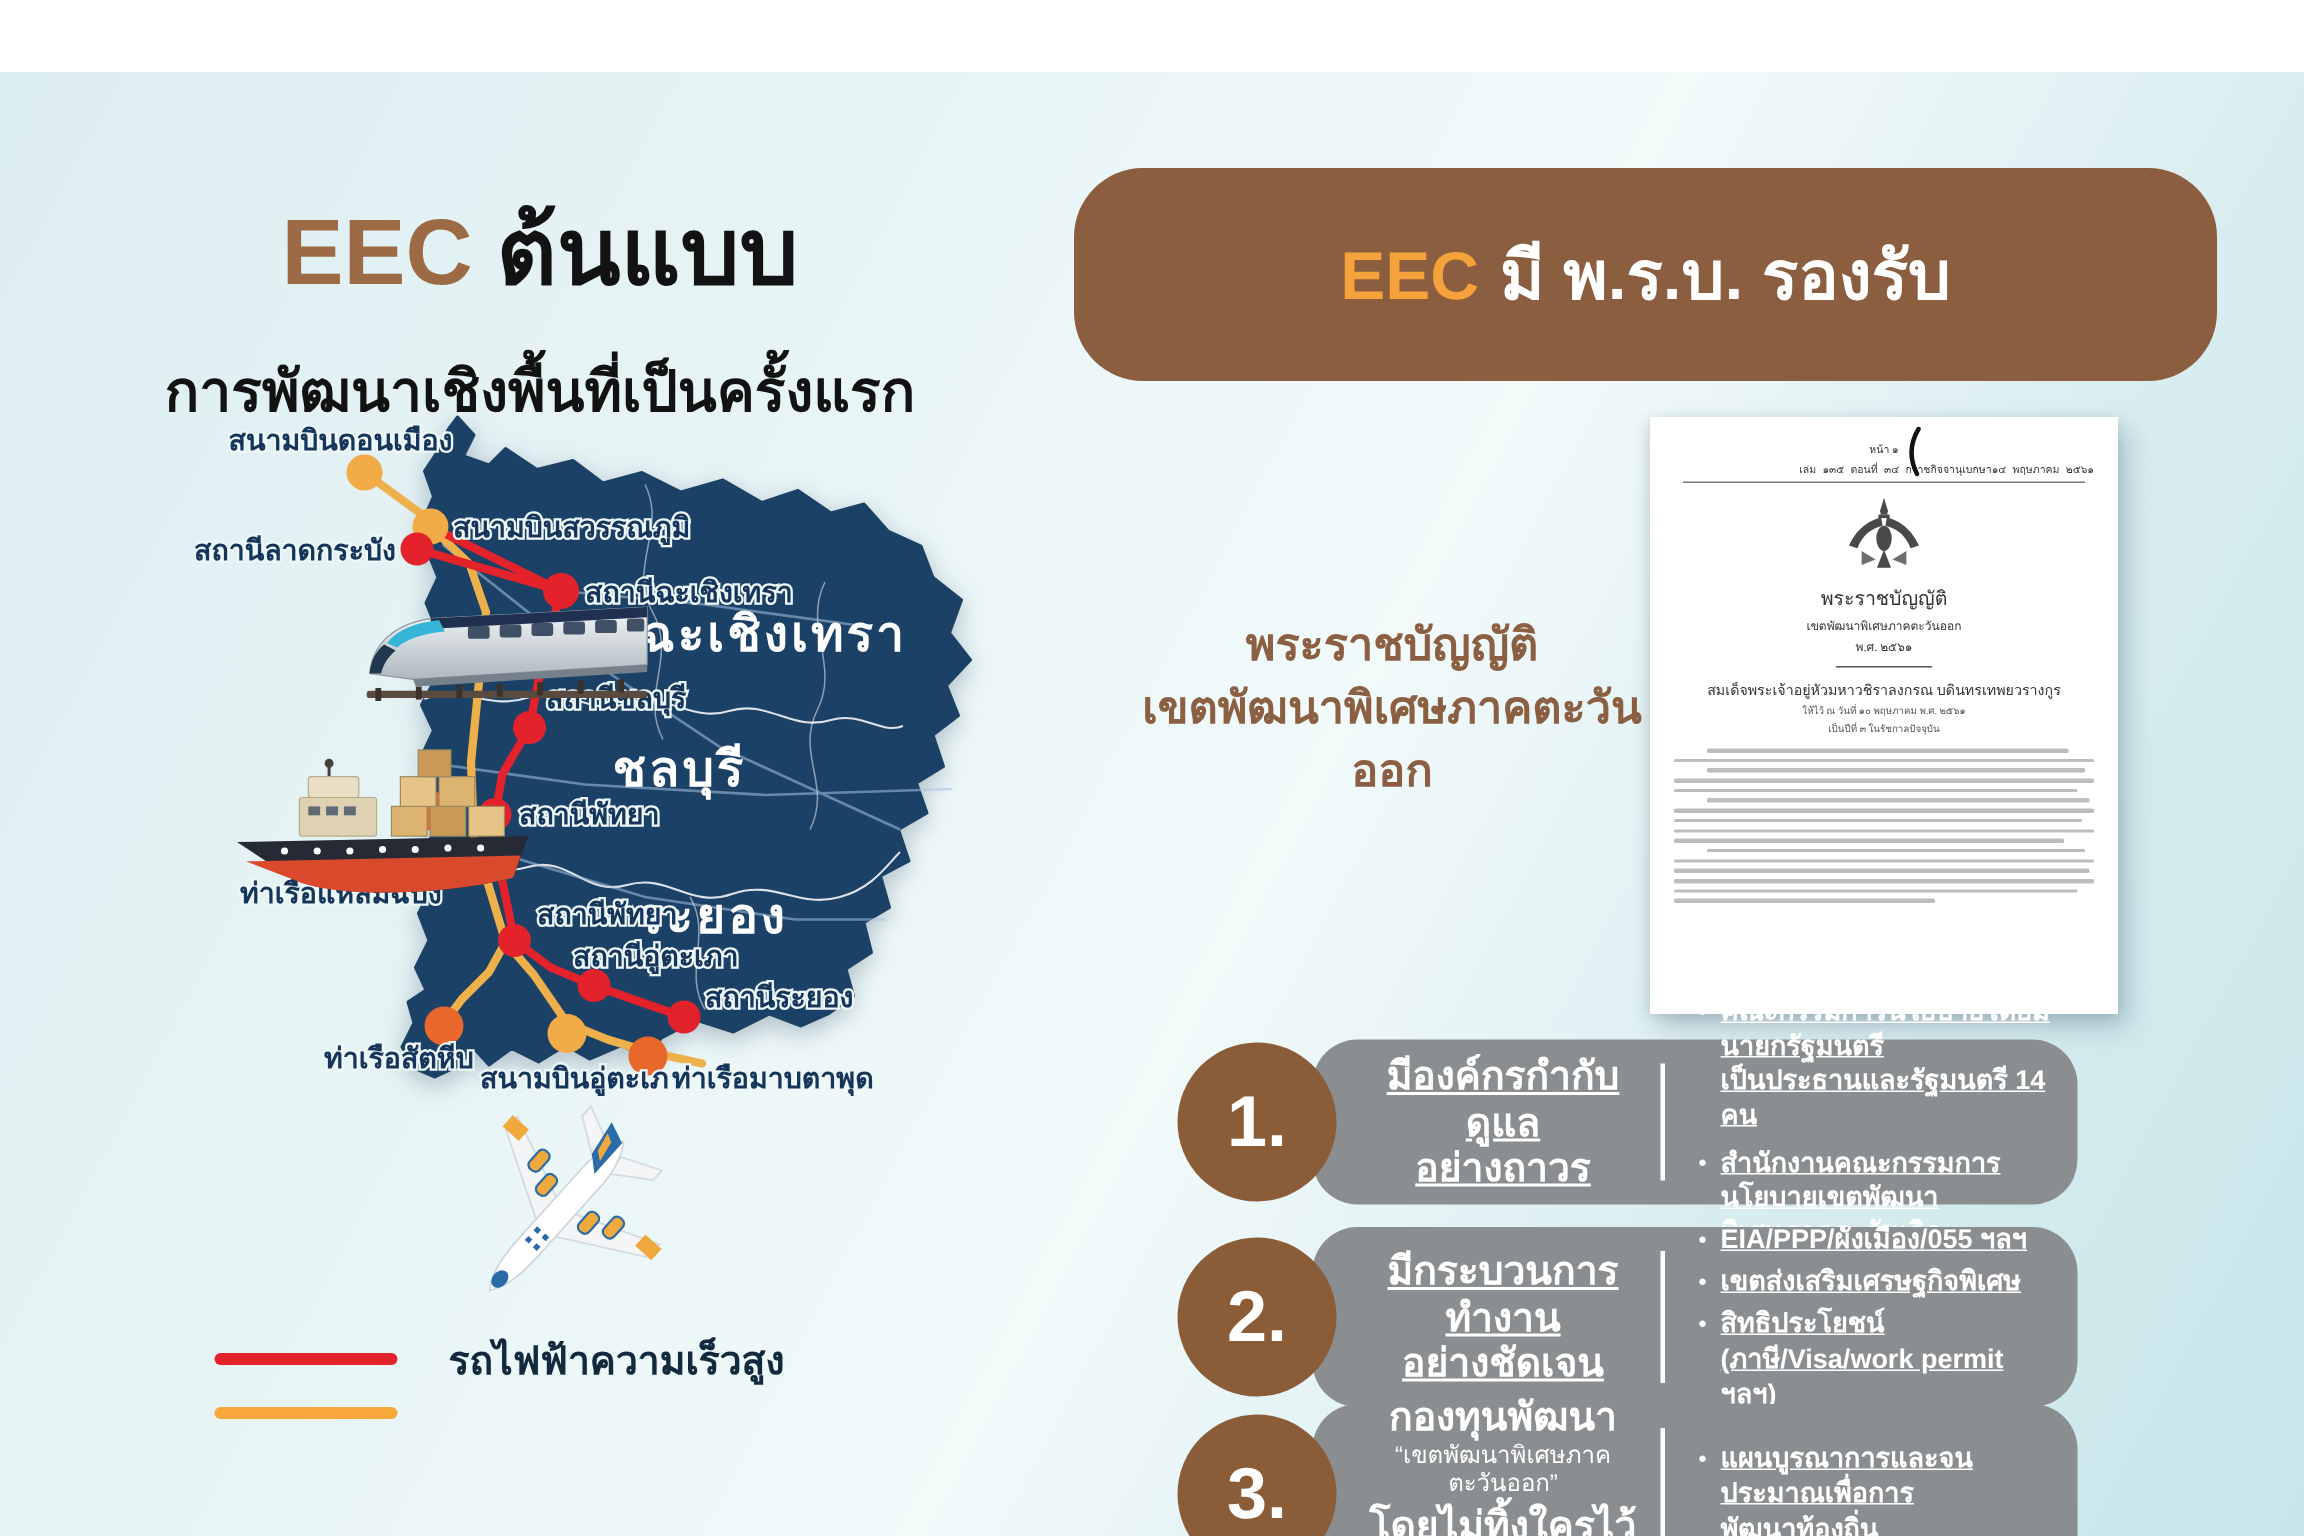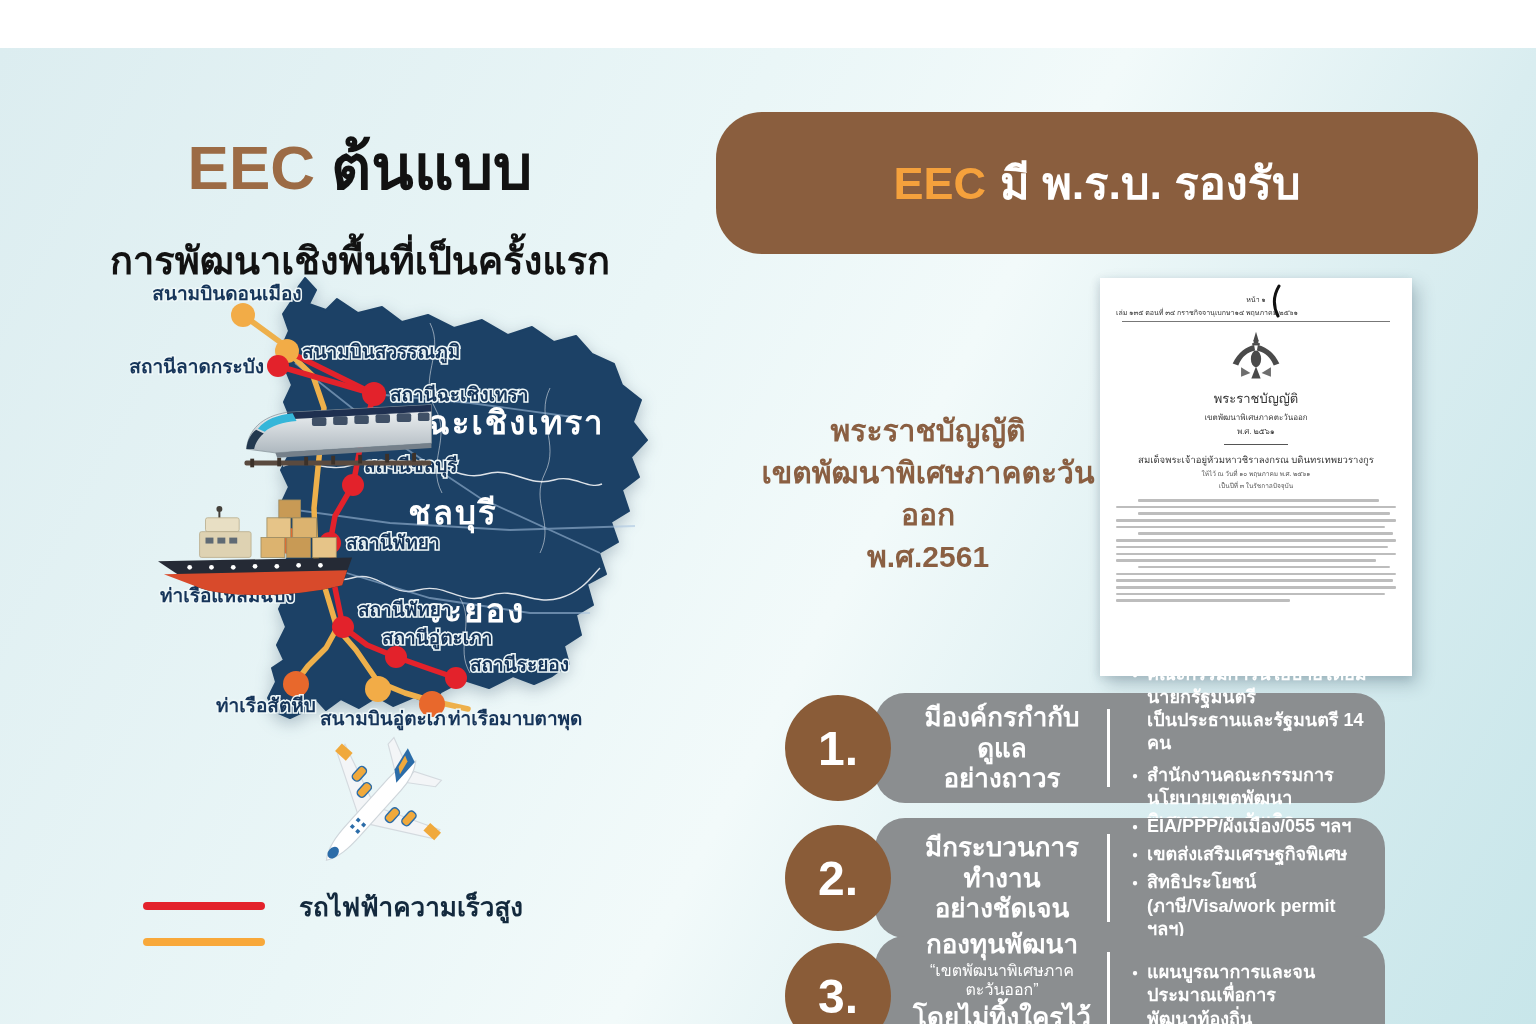--- a/index.html
+++ b/index.html
@@ -36,21 +36,21 @@
   .banner .l2{font-size:40px;font-weight:800;margin-top:2px;}
 
   
   .act-label{left:756px;top:362px;width:344px;text-align:center;color:#8a5f42;font-weight:800;font-size:30px;line-height:1.4;}
 
   
   .doc{left:1100px;top:230px;width:312px;height:398px;background:#ffffff;
     box-shadow:6px 8px 16px rgba(30,60,80,.25), -2px 2px 8px rgba(30,60,80,.12);
     font-family:"Liberation Serif","DejaVu Serif",serif;color:#333;padding:12px 16px;box-sizing:border-box;}
   .doc .pagelab{text-align:center;font-size:7px;margin-top:4px;}
-  .doc .issue{display:flex;justify-content:flex-start;font-size:7px;margin-top:2px;}
+  .doc .issue{display:flex;justify-content:flex-end;font-size:7px;margin-top:2px;font-family:Liberation Mono, monospace;}
   .doc .rule{border-top:1px solid #777;margin:3px 6px 8px 6px;}
   .doc .emblem{display:flex;justify-content:center;margin:2px 0 2px 0;}
   .doc .t1{text-align:center;font-size:13px;margin-top:2px;}
   .doc .t2{text-align:center;font-size:8px;margin-top:2px;}
   .doc .t3{text-align:center;font-size:8px;margin-top:1px;}
   .doc .shortrule{width:64px;border-top:1px solid #555;margin:6px auto 7px auto;}
   .doc .royal{text-align:center;font-size:9.5px;}
   .doc .tiny{text-align:center;font-size:6.5px;margin-top:2px;color:#555;}
   .doc-body{margin-top:8px;}
   .doc-body .t-line{height:2.6px;background:#9a9a9a;opacity:.65;border-radius:1px;margin:4.1px 0;}
@@ -61,21 +61,21 @@
   .num-circle{width:106px;height:106px;border-radius:50%;background:#8a5c38;flex:none;
     display:flex;align-items:center;justify-content:center;color:#fff;font-size:48px;font-weight:800;z-index:2;}
   .item-box{background:#8b8e90;border-radius:30px;margin-left:-16px;flex:1;align-self:stretch;
     display:flex;align-items:center;padding:10px 14px 10px 36px;box-sizing:border-box;color:#fff;}
   .item-title{width:182px;flex:none;text-align:center;font-size:26px;font-weight:800;line-height:1.18;}
   .item-title .quote{display:block;font-size:16px;font-weight:400;margin:2px 0;}
   .divider{width:3px;align-self:stretch;background:#ffffff;margin:6px 0 6px 14px;flex:none;}
   .bullets{flex:1;padding-left:22px;display:flex;flex-direction:column;justify-content:center;gap:9px;}
   .bullet{display:flex;align-items:flex-start;font-size:18px;font-weight:600;line-height:1.28;}
   .bullet .dot{font-size:10px;margin:6px 9px 0 0;flex:none;}
-  .prelines{white-space:pre-line;}
+  .prelines{white-space:pre-line;text-decoration:underline;}
 </style>
 </head>
 <body>
 
 <div class="page">
 
   <div class="abs heading">
     <div class="h1">
       <span class="accent">EEC</span><span>ต้นแบบ</span>
     </div>
@@ -256,21 +256,20 @@
 
   <div class="abs banner">
     <div class="l1">
       <span class="accent">EEC</span><span>มี พ.ร.บ. รองรับ</span>
     </div>
   </div>
 
   <div class="abs act-label">
     <div>พระราชบัญญัติ</div>
     <div>เขตพัฒนาพิเศษภาคตะวันออก</div>
-    <div>พ.ศ.2561</div>
   </div>
 
   <div class="abs doc">
     <div class="pagelab">หน้า ๑</div>
     <div class="issue">
       <span>เล่ม ๑๓๕ ตอนที่ ๓๔ ก</span>
       <span>ราชกิจจานุเบกษา</span>
       <span>๑๔ พฤษภาคม ๒๕๖๑</span>
     </div>
     <div class="rule"></div>

